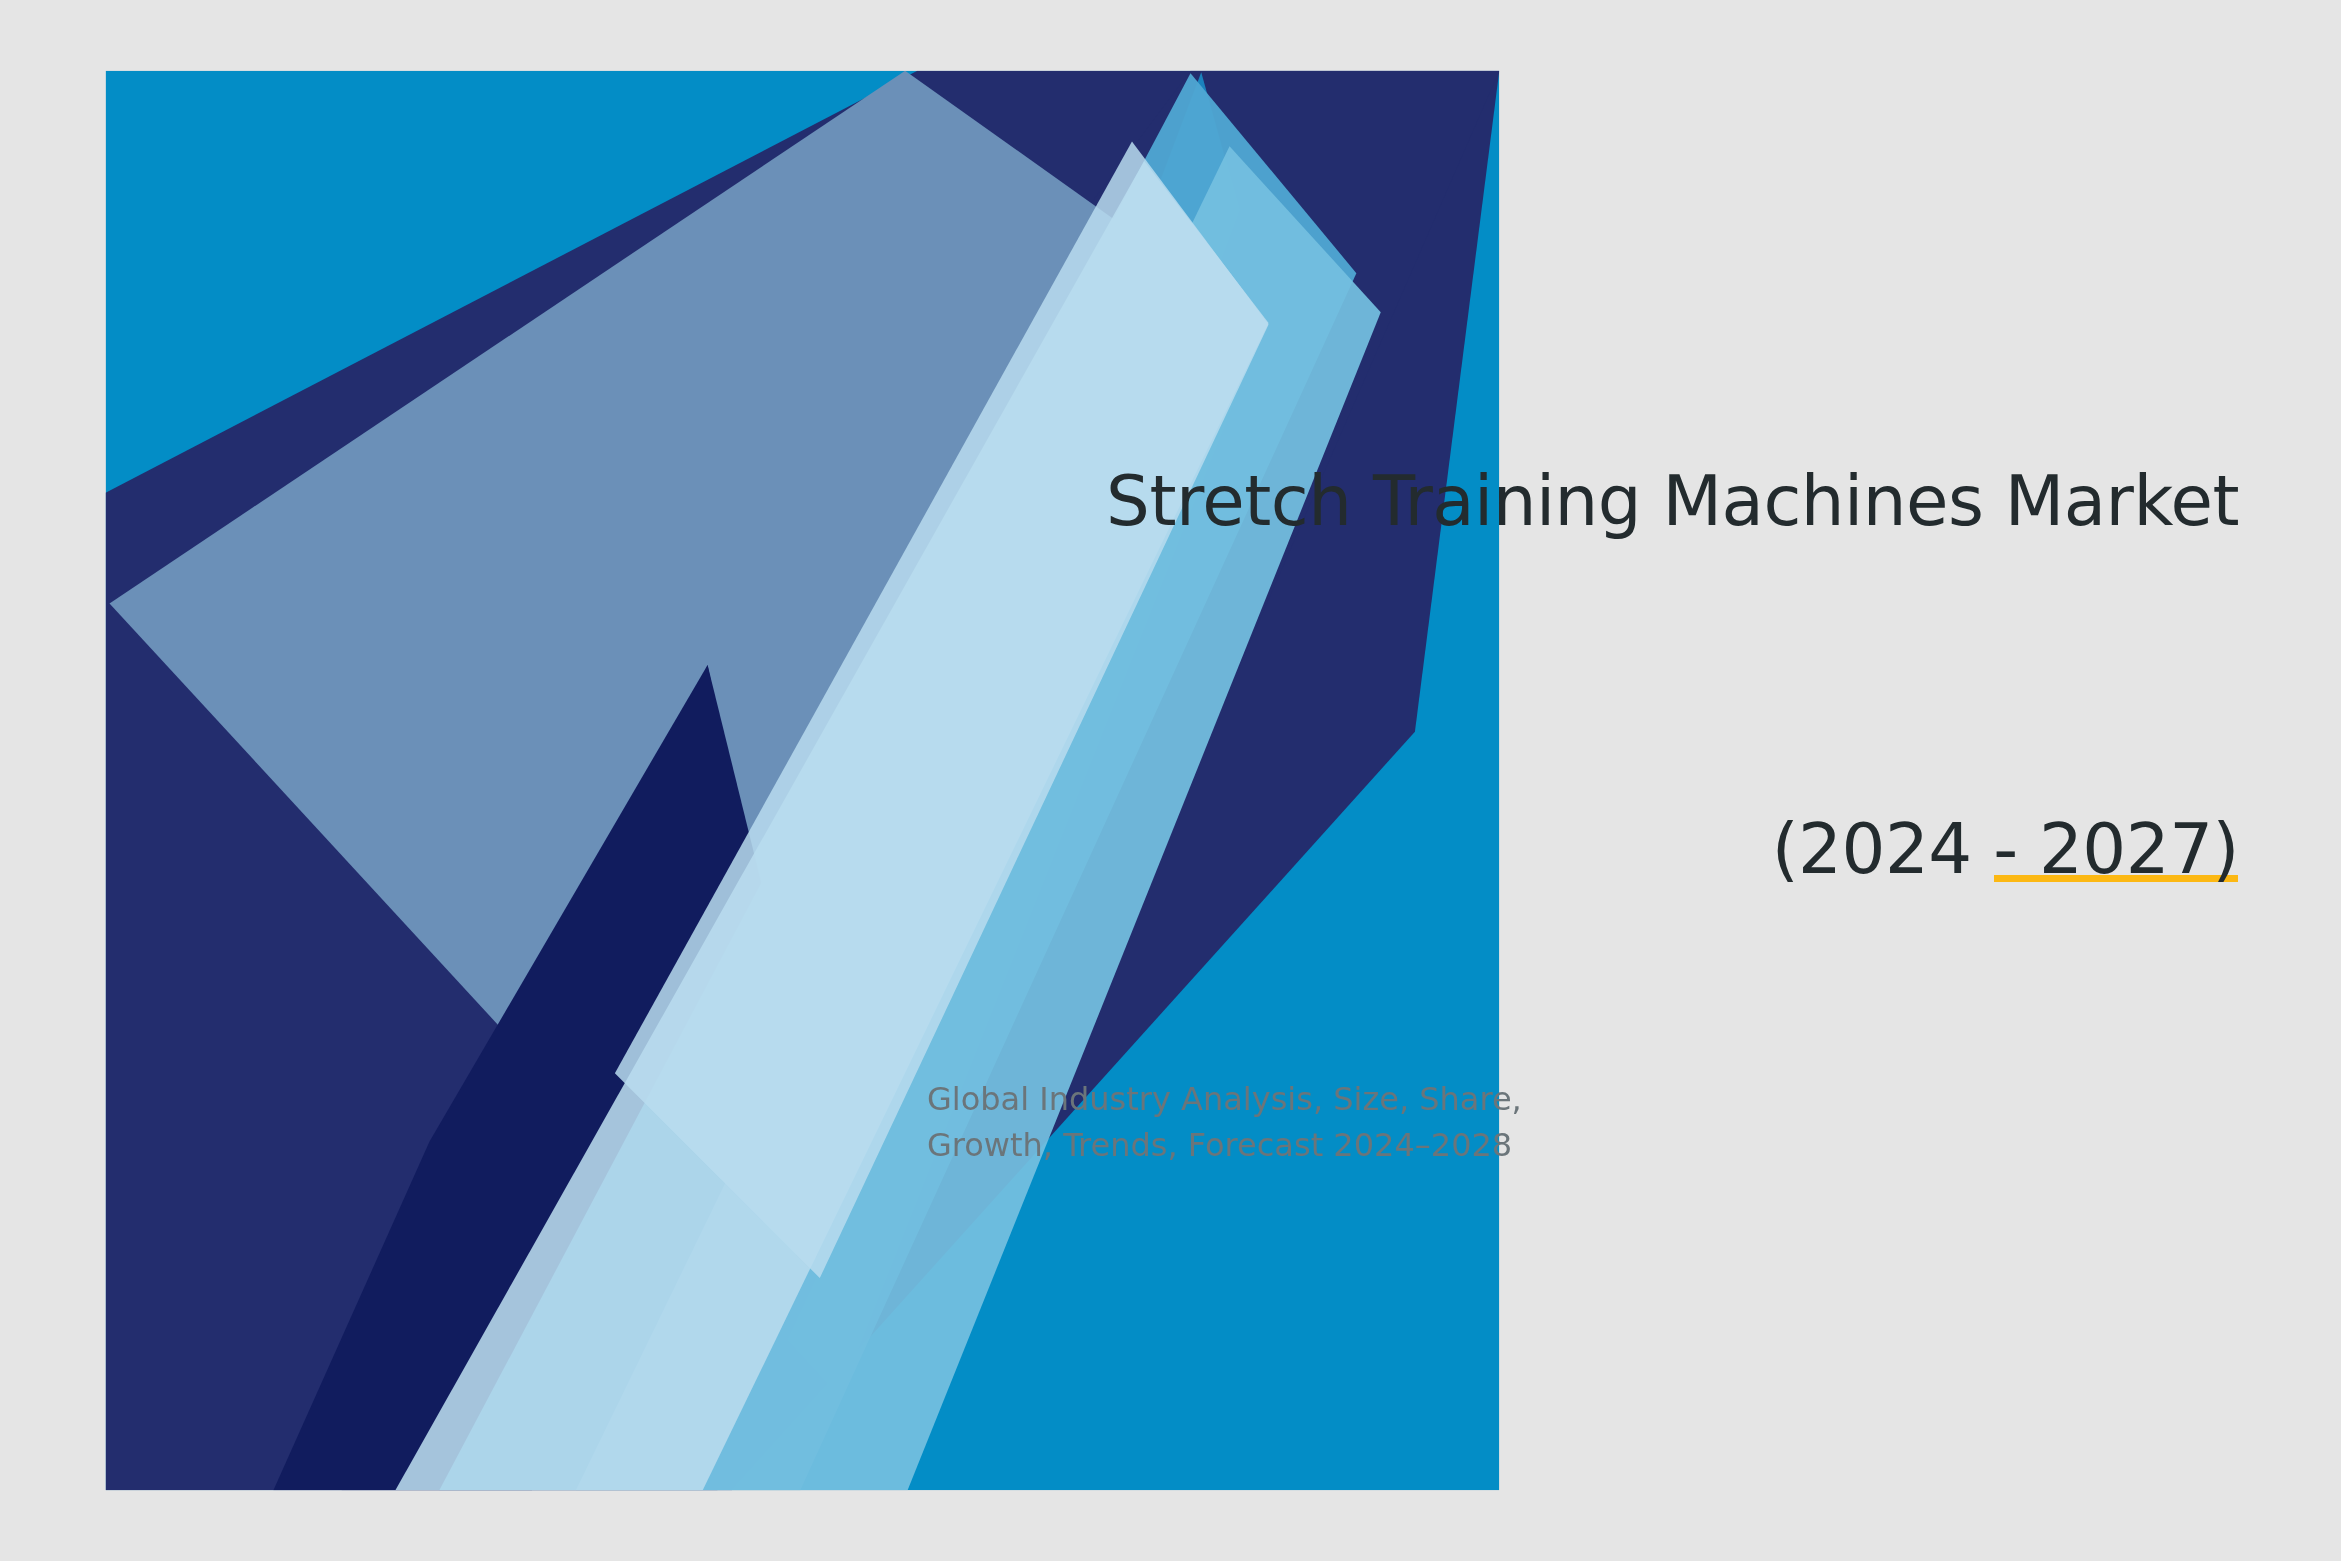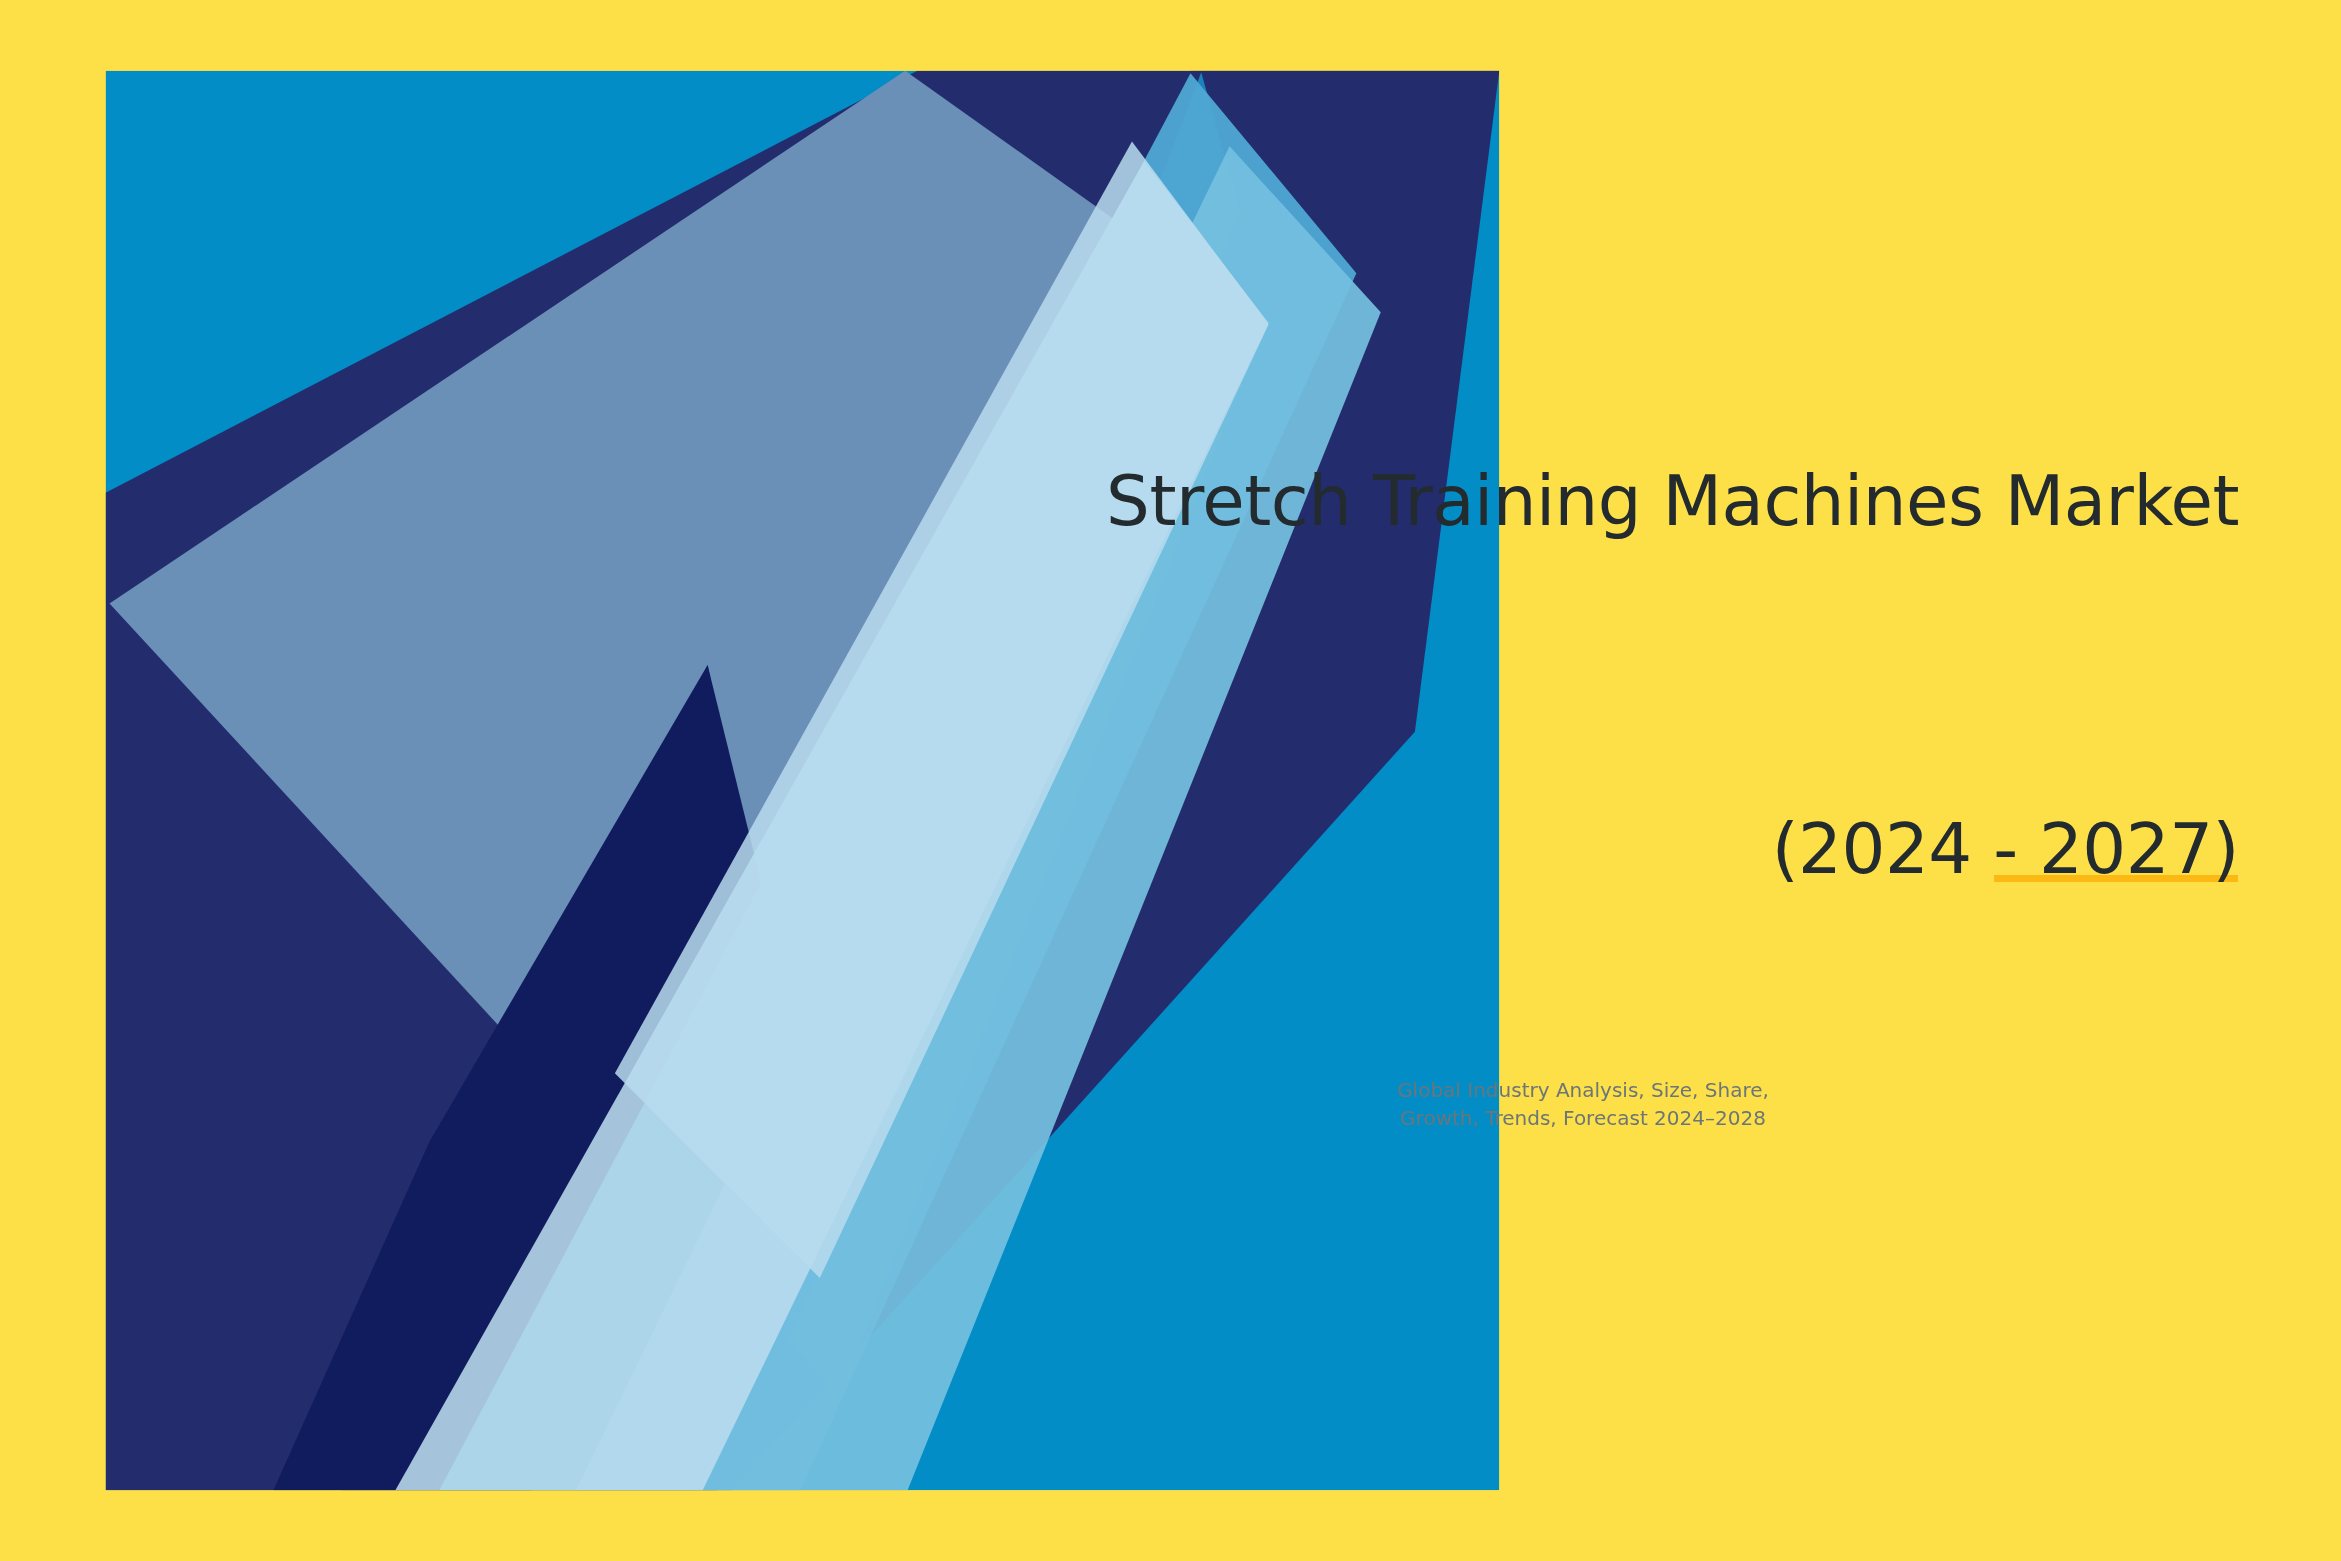--- a/index.html
+++ b/index.html
@@ -13,21 +13,21 @@
     background: #f7f8fa;
     font-family: "DejaVu Sans", "Liberation Sans", sans-serif;
     position: relative;
   }
 
   #cover-page {
     position: absolute;
     inset: 0;
     width: 2342px;
     height: 1561px;
-    background: #fde047;
+    background: #e5e5e5;
   }
 
   
   #artwork-panel {
     position: absolute;
     left: 0;
     top: 0;
     width: 2342px;
     height: 1561px;
     pointer-events: none;
@@ -81,25 +81,25 @@
     width: 244px;
     height: 7.3px;
     background: #fcb813;
     z-index: 1;
   }
 
   #report-subtitle {
     margin: 0;
     margin-top: 96px;
     font-family: "DejaVu Sans", "Liberation Sans", sans-serif;
-    font-size: 20px;
+    font-size: 32px;
     font-weight: 400;
     line-height: 1.44;
     color: #6b757a;
-    text-align: center;
+    text-align: left;
     white-space: pre-line;
   }
 </style>
 </head>
 <body>
 
 <div id="cover-page">
 
   <div id="artwork-panel">
     <svg id="artwork-svg" viewBox="0 0 4800 3200" xmlns="http://www.w3.org/2000/svg">

